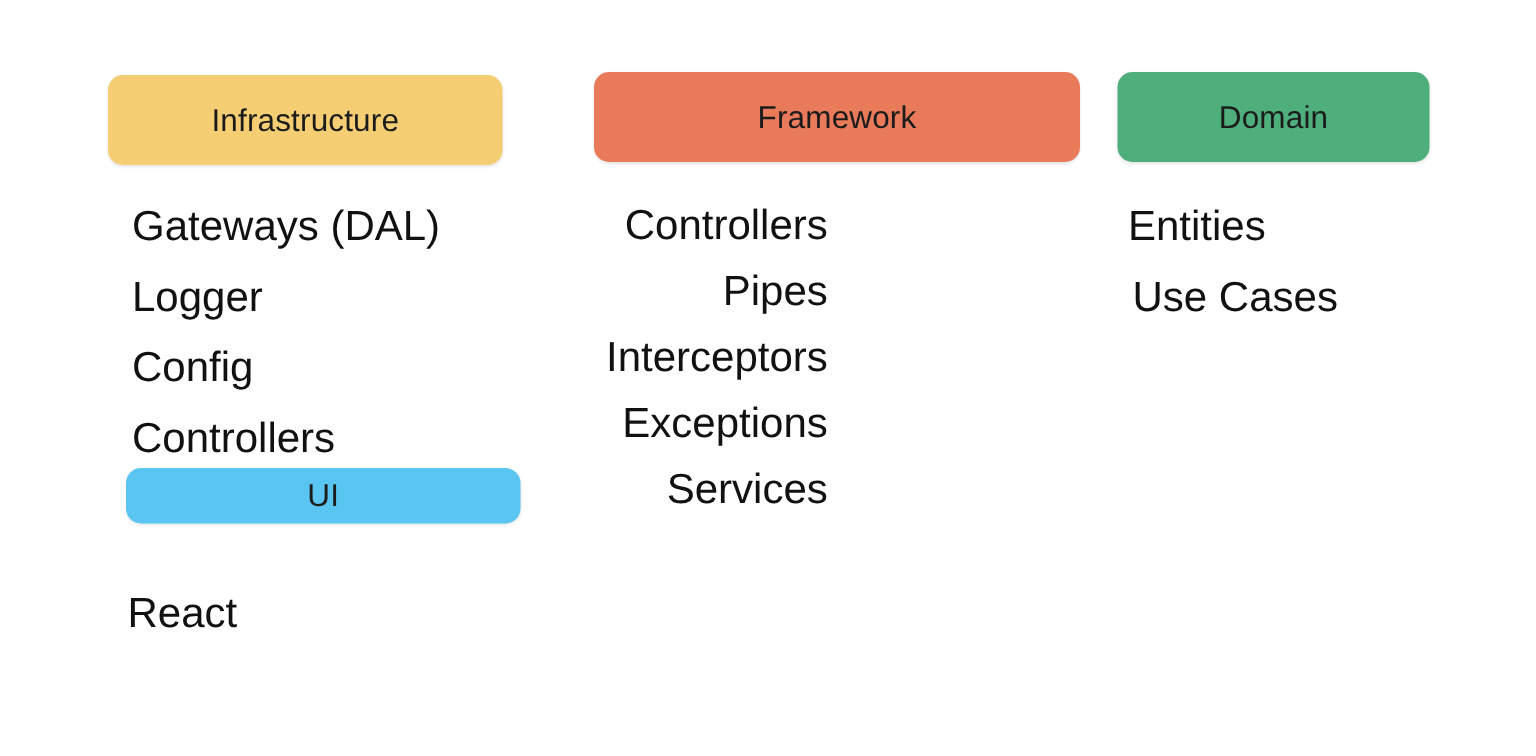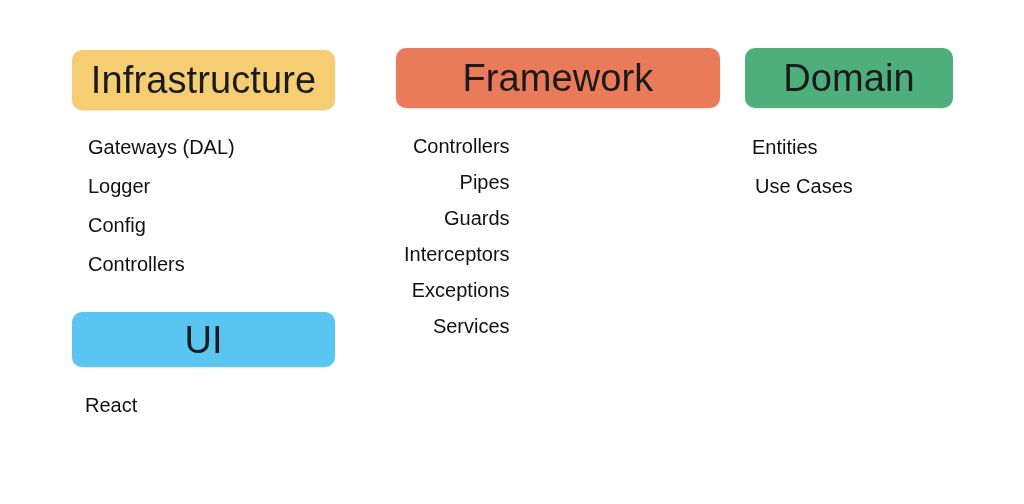--- a/index.html
+++ b/index.html
@@ -32,36 +32,36 @@
     position: absolute;
     border-radius: 10px;
     display: flex;
     align-items: center;
     justify-content: center;
     box-sizing: border-box;
     box-shadow: 0 1px 2px rgba(0,0,0,0.10);
   }
 
   .layer-header .layer-title {
-    font-size: 38px;
+    font-size: 21px;
     font-weight: 400;
     line-height: 1;
     color: #1b1b1b;
     letter-spacing: 0.1px;
     white-space: nowrap;
   }
 
   .layer-items {
     position: absolute;
     display: flex;
     flex-direction: column;
   }
 
   .layer-items .item {
-    font-size: 20px;
+    font-size: 28px;
     font-weight: 400;
     color: #111111;
     line-height: 1;
     white-space: nowrap;
   }
 
   
   #infrastructure-header {
     left: 72px;
     top: 50px;
@@ -69,24 +69,24 @@
     height: 60px;
   }
   #infrastructure-items {
     left: 88px;
     top: 137px;
   }
   #infrastructure-items .item { margin-bottom: 19px; }
 
   
   #ui-header {
-    left: 72px;
+    left: 84px;
     top: 312px;
     width: 263px;
-    height: 55px;
+    height: 37px;
     text-align: right;
   }
   #ui-items {
     left: 85px;
     top: 395px;
   }
 
   
   #framework-header {
     left: 396px;
@@ -145,21 +145,20 @@
 
   <div class="column">
 
     <div class="layer-header" id="framework-header" style="background: rgb(233, 123, 90);">
       <span class="layer-title">Framework</span>
     </div>
 
     <div class="layer-items" id="framework-items">
       <span class="item">Controllers</span>
       <span class="item">Pipes</span>
-      <span class="item">Guards</span>
       <span class="item">Interceptors</span>
       <span class="item">Exceptions</span>
       <span class="item">Services</span>
     </div>
 
   </div>
 
   <div class="column">
 
     <div class="layer-header" id="domain-header" style="background: rgb(79, 175, 124); justify-content: center;">

